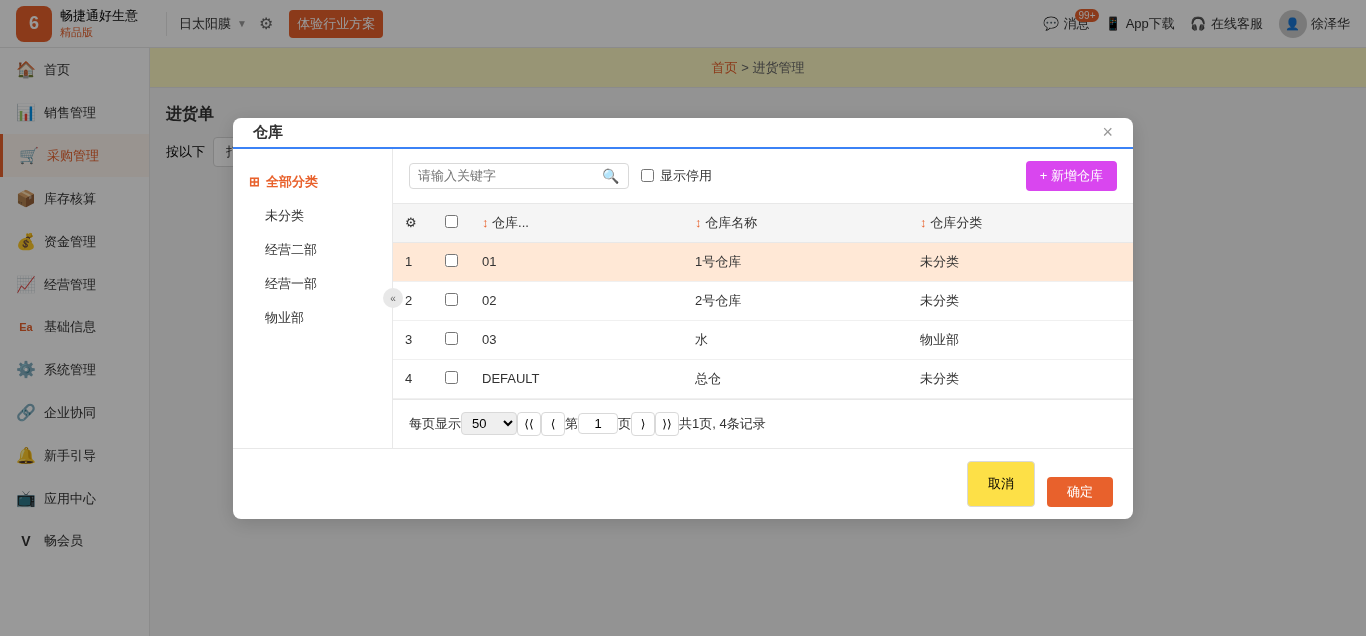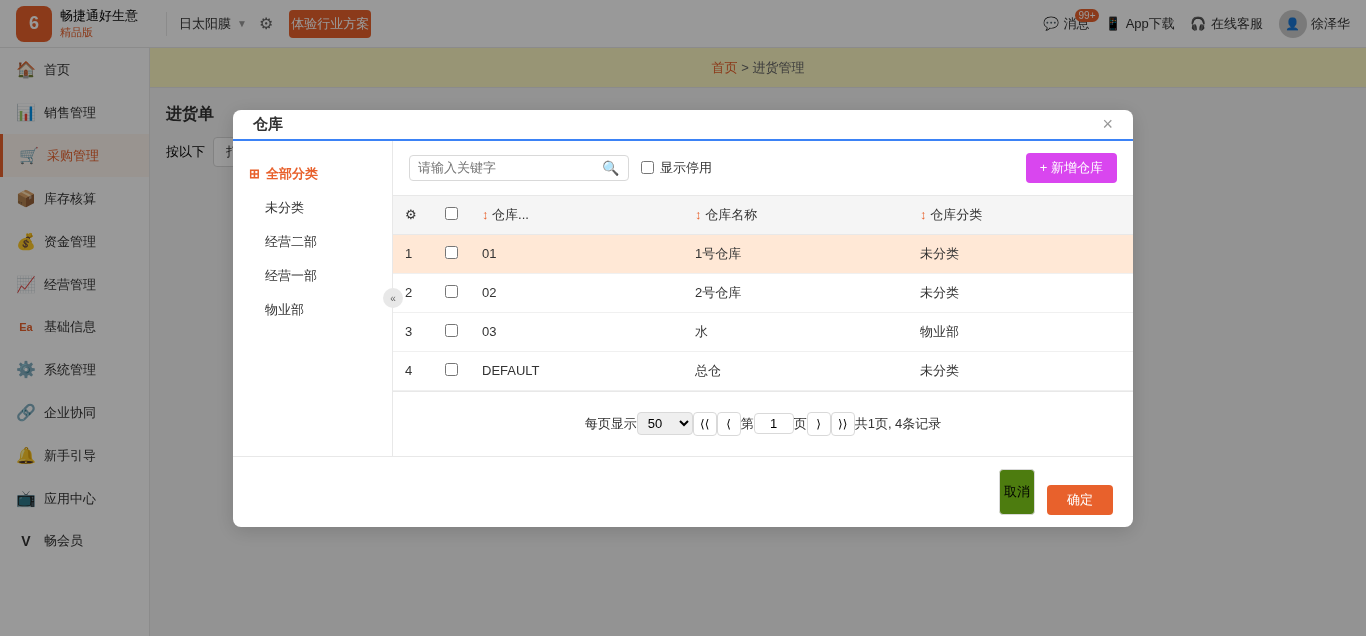--- a/index.html
+++ b/index.html
@@ -30,21 +30,21 @@
       margin-right: 8px;
     }
     .logo-sub { font-size: 11px; color: #e8612c; }
     .topbar-divider { width: 1px; height: 24px; background: #e8e8e8; margin: 0 12px; }
     .topbar-store {
       display: flex; align-items: center; cursor: pointer; color: #333; font-size: 13px;
     }
     .topbar-store .arrow { margin-left: 6px; color: #999; font-size: 10px; }
     .topbar-gear { margin-left: 12px; cursor: pointer; color: #666; font-size: 16px; }
     .topbar-trial {
-      background: #e8612c; color: #fff; padding: 5px 2px; border-radius: 4px;
+      background: #e8612c; color: #fff; padding: 5px 8px; border-radius: 4px;
       font-size: 13px; cursor: pointer; margin-left: 16px;
     }
     .topbar-right {
       margin-left: auto; display: flex; align-items: center; gap: 16px;
     }
     .topbar-right-item { display: flex; align-items: center; gap: 4px; cursor: pointer; color: #333; font-size: 13px; position: relative; }
     .badge {
       background: #e8612c; color: #fff; font-size: 10px; border-radius: 8px;
       padding: 1px 4px; position: absolute; top: -6px; right: -10px; min-width: 18px; text-align: center;
     }
@@ -138,34 +138,34 @@
     thead tr { background: #f5f5f5; }
     th {
       padding: 10px 12px; text-align: left; font-size: 13px; font-weight: normal;
       color: #333; border-bottom: 1px solid #e8e8e8;
     }
     td { padding: 10px 12px; font-size: 13px; color: #333; border-bottom: 1px solid #f0f0f0; }
     tr.active-row td { background: #ffe8d6; }
 
     
     .modal-pagination {
-      padding: 20px 16px; border-top: 1px solid #e8e8e8;
-      display: flex; align-items: center; justify-content: center; gap: 0; font-size: 13px; color: #333;
+      padding: 12px 16px; border-top: 1px solid #e8e8e8;
+      display: flex; align-items: center; justify-content: flex-start; gap: 0; font-size: 13px; color: #333;
     }
     .page-select { border: 1px solid #d9d9d9; border-radius: 4px; padding: 2px 6px; font-size: 13px; }
     .page-input { width: 40px; border: 1px solid #d9d9d9; border-radius: 4px; padding: 2px 6px; text-align: center; font-size: 13px; }
     .page-btn { width: 24px; height: 24px; border: 1px solid #d9d9d9; border-radius: 4px; background: #fff; cursor: pointer; display: flex; align-items: center; justify-content: center; font-size: 12px; }
     .page-btn:disabled { color: #ccc; cursor: not-allowed; }
 
     
     .modal-footer {
       padding: 12px 20px; border-top: 1px solid #e8e8e8;
       display: flex; justify-content: flex-end; gap: 12px;
     }
-    .cancel-btn { padding: 6px 4px; border: 1px solid #d9d9d9; border-radius: 4px; background: #4d7c0f; font-size: 13px; cursor: pointer; }
+    .cancel-btn { padding: 6px 20px; border: 1px solid #d9d9d9; border-radius: 4px; background: #fde047; font-size: 13px; cursor: pointer; }
     .confirm-btn { padding: 6px 20px; border-radius: 4px; background: #e8612c; color: #fff; border: none; font-size: 13px; cursor: pointer; margin-top: 16px; }
   </style>
 </head>
 <body>
 
 <div class="topbar">
   <div class="topbar-logo">
     <div class="logo-icon">6</div>
     <div>
       <div>畅捷通好生意</div>

